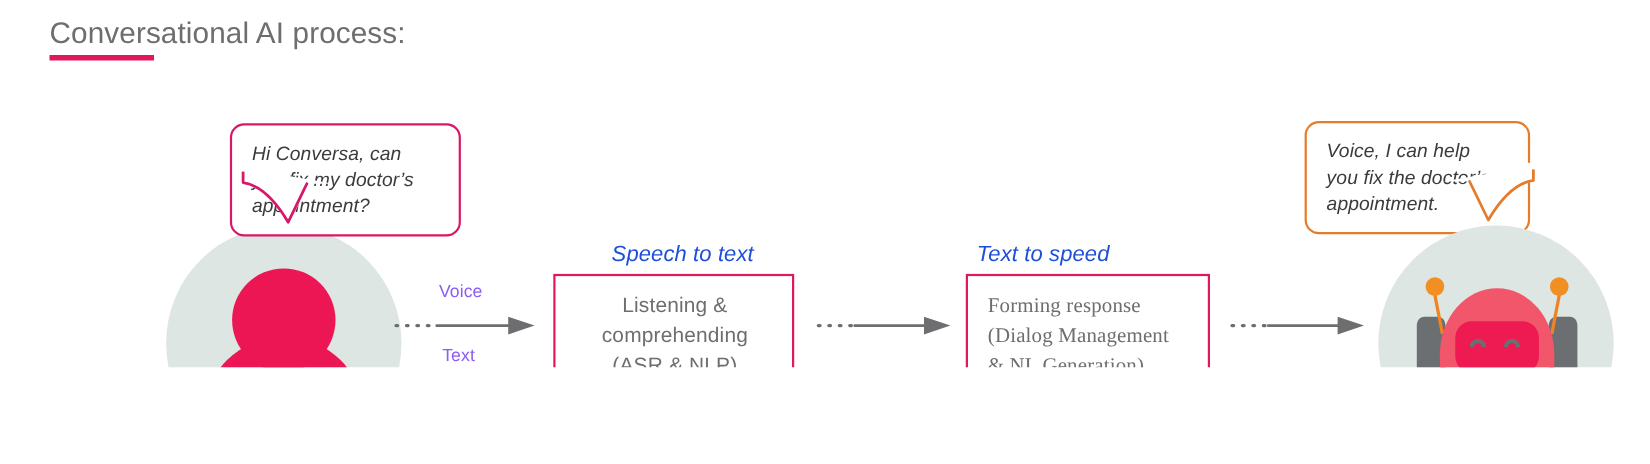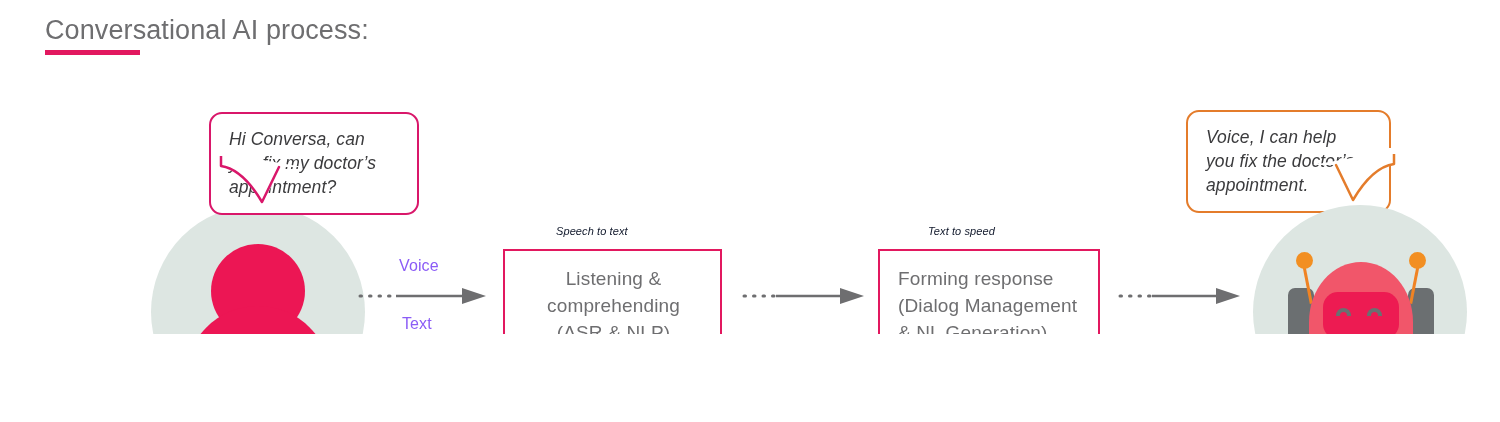--- a/index.html
+++ b/index.html
@@ -163,41 +163,41 @@
     border: 2.5px solid #e47c2b;
   }
   .bubble-tail { position: absolute; overflow: visible; }
   #tail-user { left: 215px; top: 150px; width: 90px; height: 58px; }
   #tail-bot  { left: 1310px; top: 148px; width: 90px; height: 58px; }
 
   
   .proc-caption {
     position: absolute;
     font-style: italic;
-    font-size: 11px;
+    font-size: 20px;
     line-height: 18px;
-    color: #0f172a;
+    color: #1d4ed8;
     letter-spacing: 0.1px;
     white-space: nowrap;
   }
   .proc-box {
     position: absolute;
     background: #ffffff;
     border: 2.5px solid #e2185f;
     font-size: 19px;
     line-height: 27px;
     color: #6e6e70;
     white-space: pre-line;
     padding: 14px 16px 14px 18px;
     letter-spacing: 0.15px;
   }
   #box-1 { left: 503px; top: 249px; width: 219px; height: 108px; text-align: center; }
-  #box-2 { left: 878px; top: 249px; width: 222px; height: 108px; }
+  #box-2 { left: 878px; top: 249px; width: 222px; height: 108px; font-family: Liberation Serif, serif; }
   #caption-1 { left: 556px; top: 222px; }
-  #caption-2 { left: 928px; top: 222px; }
+  #caption-2 { left: 888px; top: 222px; }
 
   
   .flow-arrow { position: absolute; height: 22px; }
   #arrow-1 { left: 358px; top: 285px; width: 130px; }
   #arrow-2 { left: 742px; top: 285px; width: 124px; }
   #arrow-3 { left: 1118px; top: 285px; width: 124px; }
 
   .arrow-label {
     position: absolute;
     font-size: 16px;

